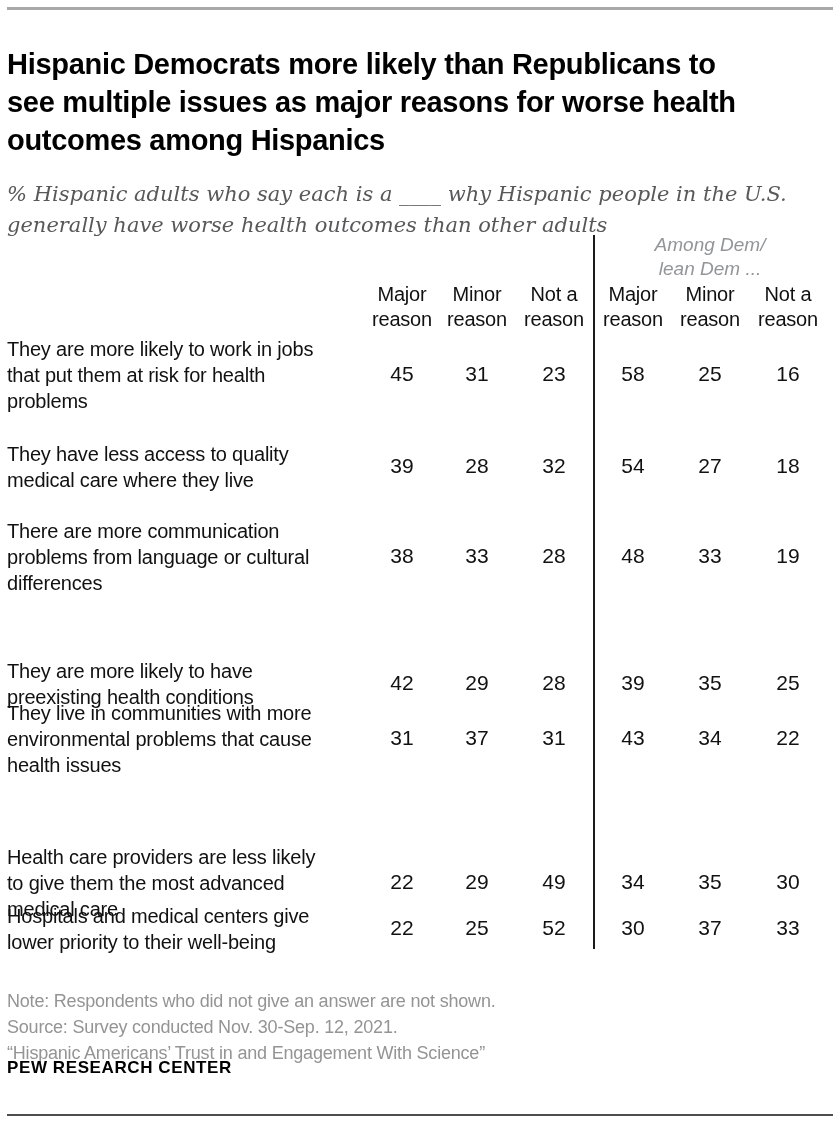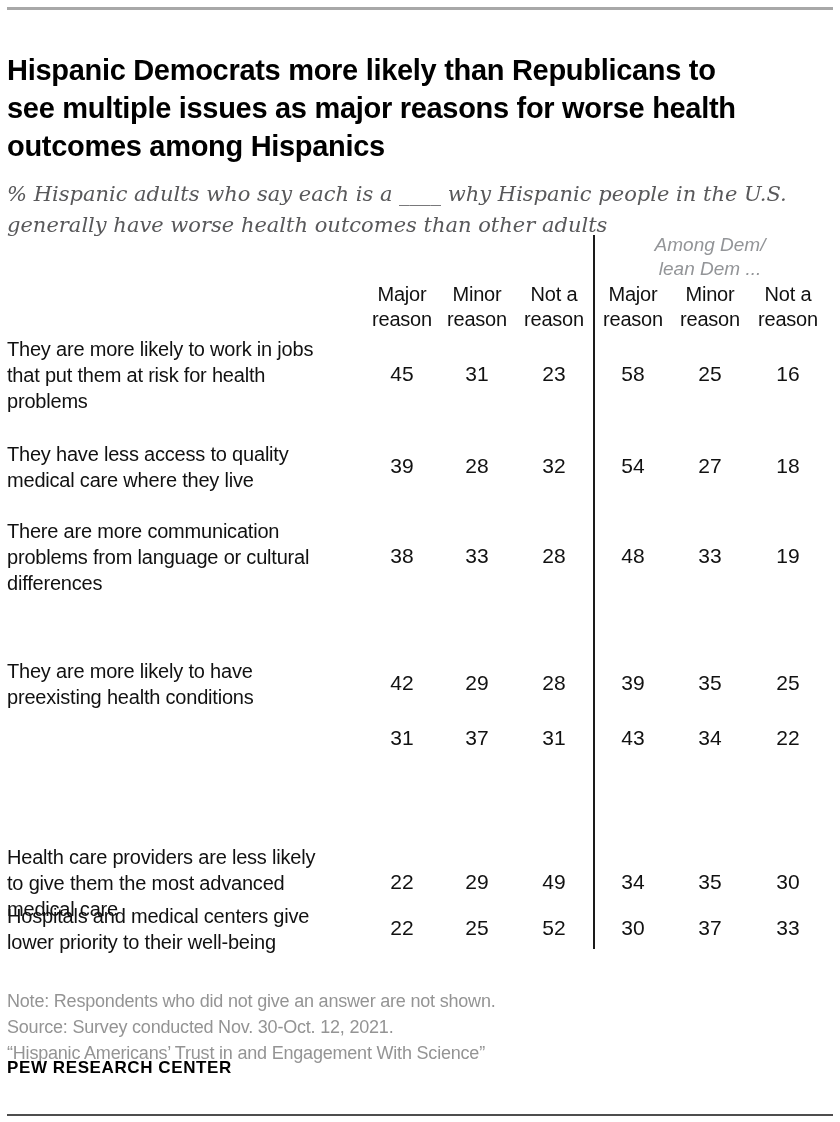--- a/index.html
+++ b/index.html
@@ -12,21 +12,21 @@
     color: #1a1a1a;
     overflow: hidden;
   }
   .preline { white-space: pre-line; }
 
   .rule { position: absolute; left: 7px; width: 826px; }
   .rule.top { top: 7px; height: 3px; background: #a8a8a8; }
   .rule.bottom { top: 1114px; height: 2px; background: #4d4d4d; }
 
   .title {
-    position: absolute; left: 7px; top: 32px; width: 826px;
+    position: absolute; left: 7px; top: 26px; width: 826px;
     font-size: 29px; line-height: 38px; font-weight: bold;
     letter-spacing: -0.3px; color: #000000;
   }
   .subtitle {
     position: absolute; left: 7px; top: 158px; width: 826px;
     font-family: "DejaVu Serif", serif; font-style: italic;
     font-size: 21px; line-height: 31px; color: #58585a;
   }
 
   .group-header {
@@ -155,20 +155,23 @@
 preexisting health conditions</div>
     <div class="val v0">42</div>
     <div class="val v1">29</div>
     <div class="val v2">28</div>
     <div class="val v3">39</div>
     <div class="val v4">35</div>
     <div class="val v5">25</div>
   </div>
 
   <div class="row r4 lines3">
+    <div class="row-label preline">They live in communities with more
+environmental problems that cause
+health issues</div>
     <div class="val v0">31</div>
     <div class="val v1">37</div>
     <div class="val v2">31</div>
     <div class="val v3">43</div>
     <div class="val v4">34</div>
     <div class="val v5">22</div>
   </div>
 
   <div class="row r5 lines3">
     <div class="row-label preline">Health care providers are less likely
@@ -188,20 +191,20 @@
     <div class="val v0">22</div>
     <div class="val v1">25</div>
     <div class="val v2">52</div>
     <div class="val v3">30</div>
     <div class="val v4">37</div>
     <div class="val v5">33</div>
   </div>
 
   <div class="footer">
     <div>Note: Respondents who did not give an answer are not shown.</div>
-    <div>Source: Survey conducted Nov. 30-Oct. 12, 2021.</div>
+    <div>Source: Survey conducted Nov. 30-Sep. 12, 2021.</div>
     <div>“Hispanic Americans’ Trust in and Engagement With Science”</div>
   </div>
 
   <div class="brand">PEW RESEARCH CENTER</div>
 
   <div class="rule bottom"></div>
 </div>
 
 </body></html>

